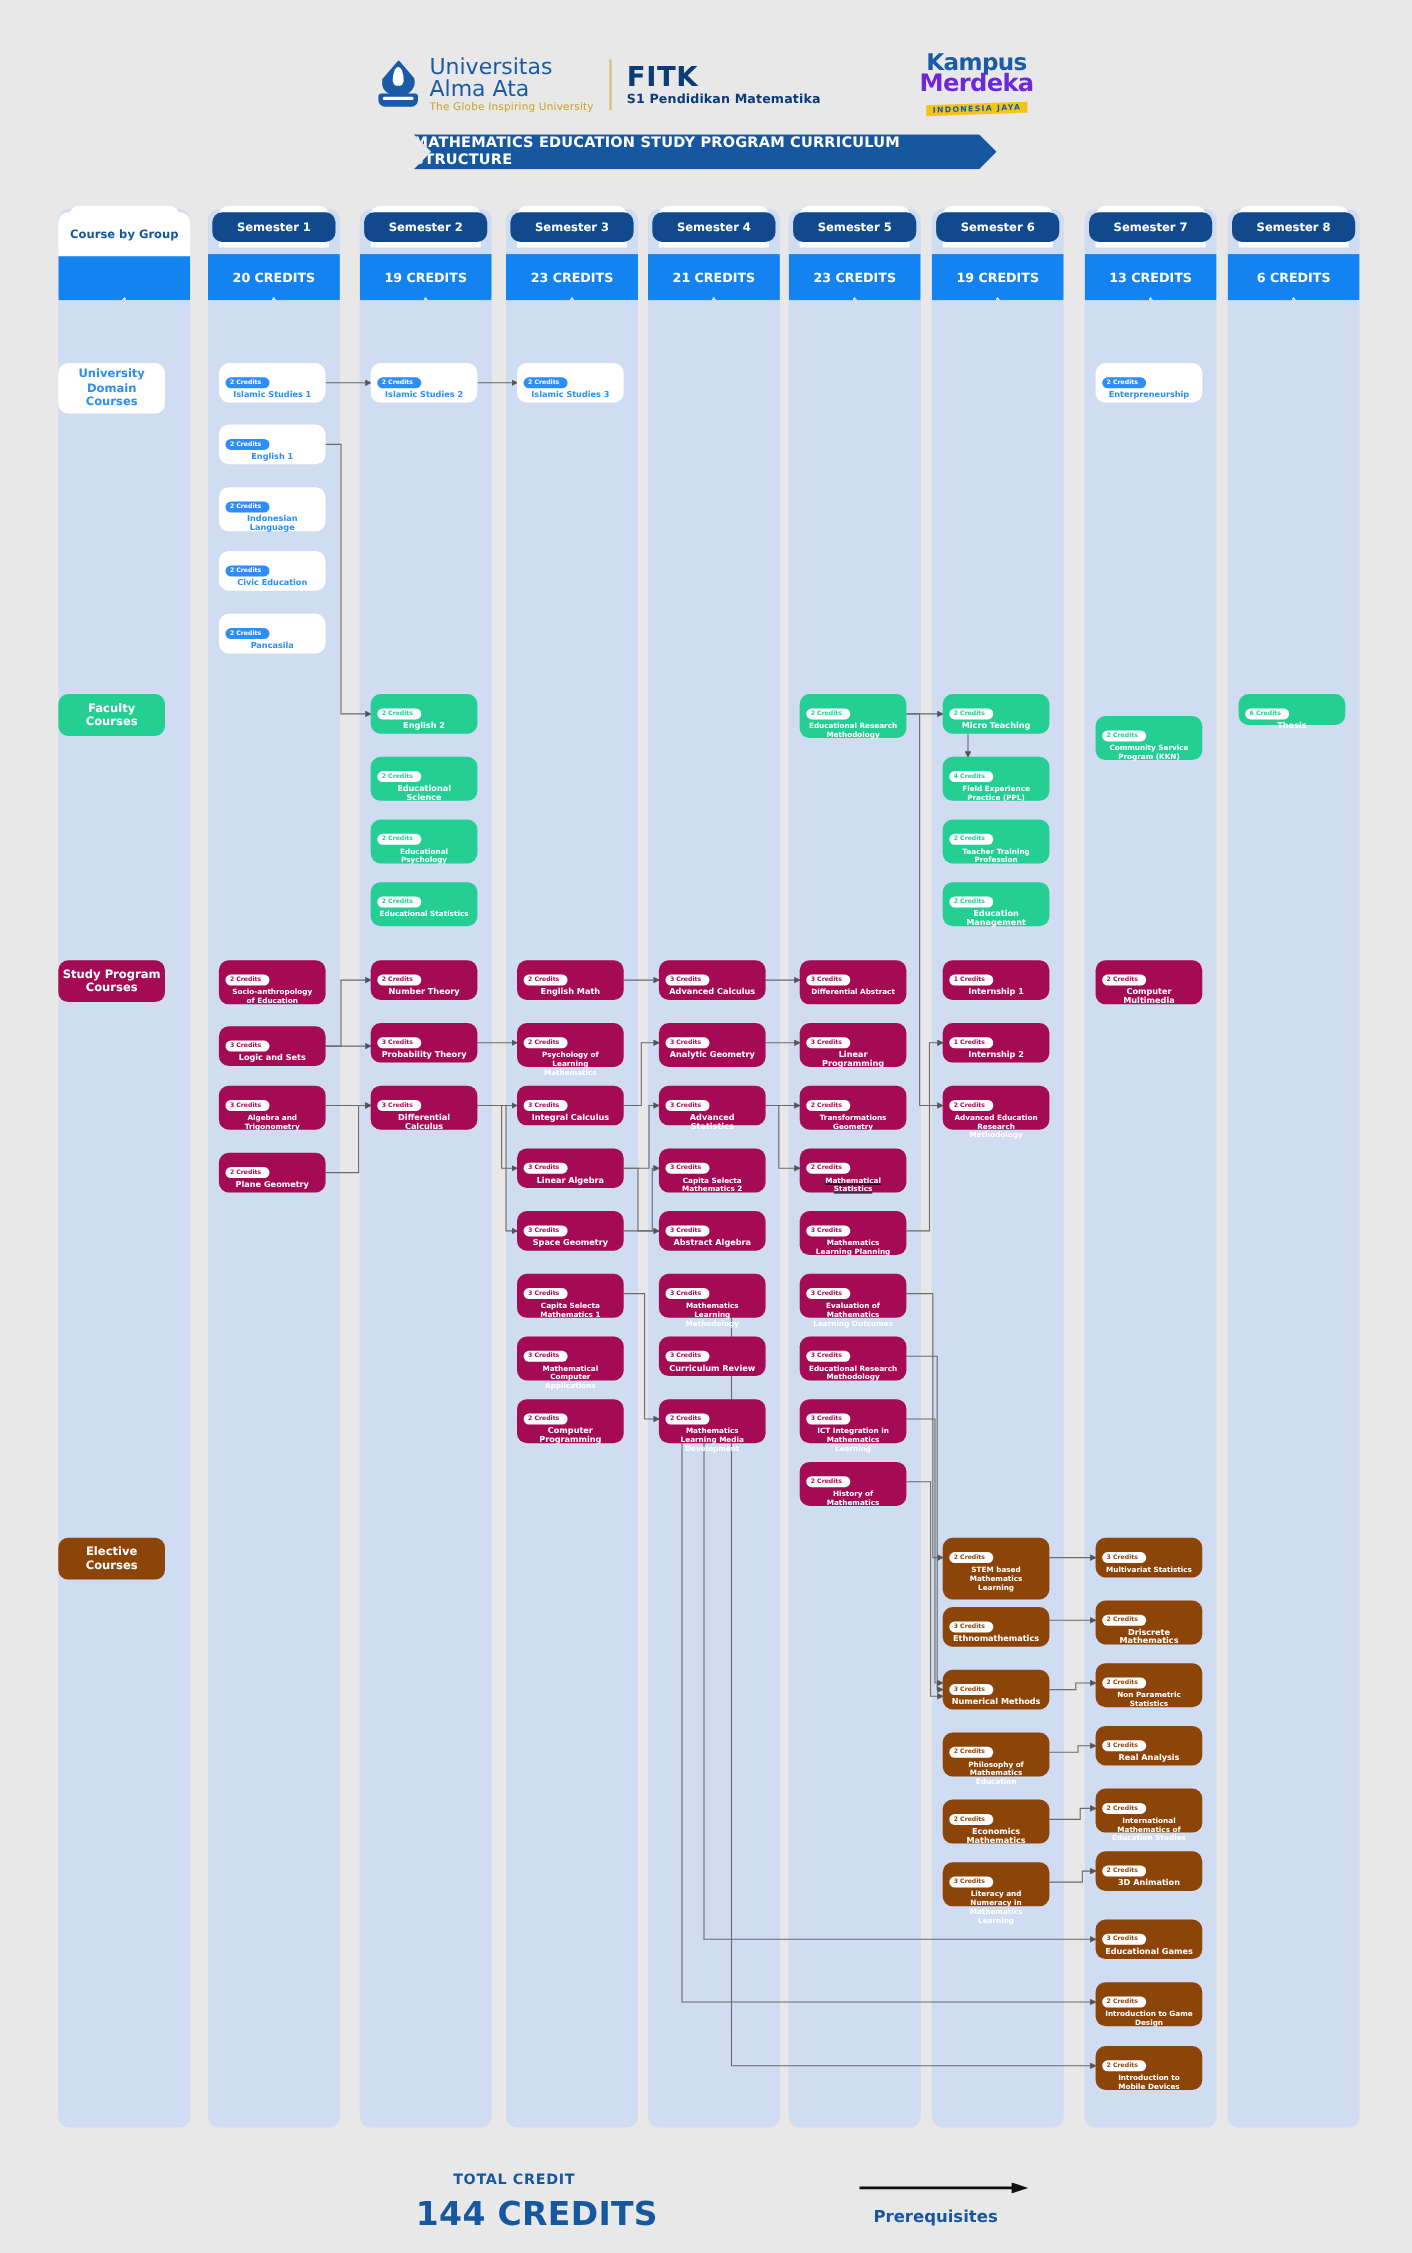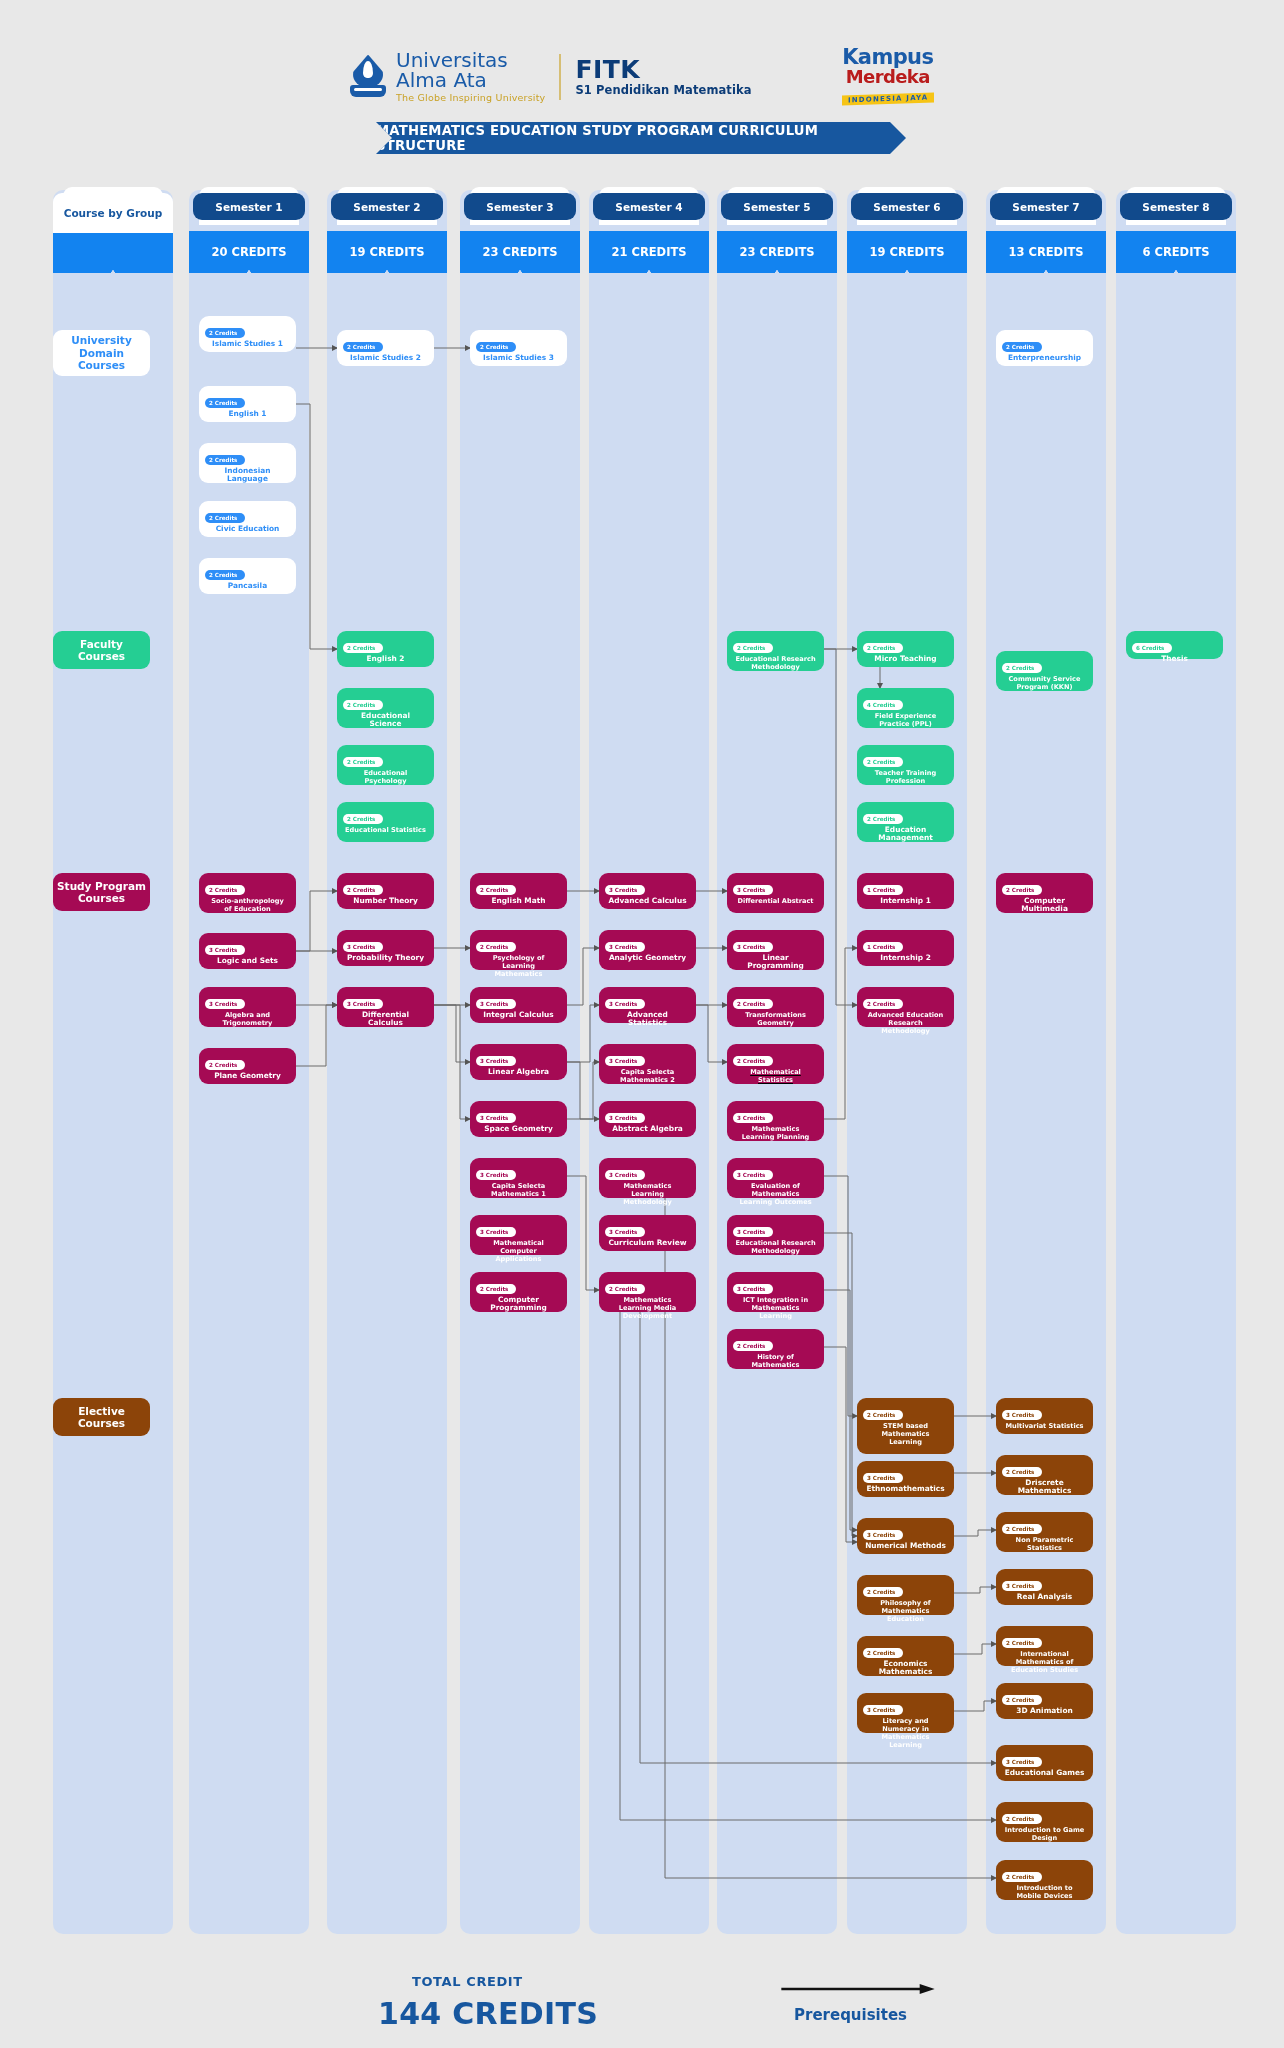--- a/index.html
+++ b/index.html
@@ -33,21 +33,21 @@
     background:#fff;border-radius:2px;
   }
   .ua-text .l1{font-size:20px;color:#1a5ba8;line-height:19px;font-weight:400;}
   .ua-text .l2{font-size:20px;color:#1a5ba8;line-height:20px;font-weight:400;}
   .ua-text .l3{font-size:9.5px;color:#c9a227;letter-spacing:.2px;margin-top:2px;}
   .divider{width:2px;height:46px;background:#c9a227;opacity:.6;margin:0 14px;}
   .fitk .f1{font-size:25px;font-weight:bold;color:#0c3c78;letter-spacing:.5px;line-height:26px;}
   .fitk .f2{font-size:11.5px;font-weight:bold;color:#0c3c78;letter-spacing:.1px;}
   .km{margin-left:90px;text-align:center;}
   .km .k1{font-size:21px;font-weight:bold;color:#1a5ba8;line-height:19px;letter-spacing:-.6px;}
-  .km .k2{font-size:18px;font-weight:bold;color:#b91c1c;line-height:19px;letter-spacing:-.6px;}
+  .km .k2{font-size:22px;font-weight:bold;color:#6d28d9;line-height:19px;letter-spacing:-.6px;}
   .km .k3{display:inline-block;background:#f6c416;color:#1a5ba8;font-size:7px;font-weight:bold;
           letter-spacing:1.2px;padding:1px 6px;margin-top:2px;transform:skewY(-2deg);}
   
   #title-banner{
     position:absolute;left:376px;top:122px;width:530px;height:32px;
     background:#17579f;color:#fff;font-size:13.2px;font-weight:bold;letter-spacing:.2px;
     display:flex;align-items:center;justify-content:center;
     clip-path:polygon(0 0,calc(100% - 16px) 0,100% 50%,calc(100% - 16px) 100%,0 100%,16px 50%);
   }
   
@@ -217,21 +217,21 @@
       <div class="col-head"></div>
     </div>
     <div class="col" style="left: 1116px;">
       <div class="col-head"></div>
     </div>
   </div>
 
 <div id="group-col"></div>
 
 <div id="cards">
-    <div class="card c-univ big" style="left: 199px; top: 316px; height: 36px; border-radius: 10px;"><div class="cr">2 Credits</div><div class="nm">Islamic Studies 1</div></div>
+    <div class="card c-univ big" style="left: 199px; top: 330px; height: 36px; border-radius: 10px;"><div class="cr">2 Credits</div><div class="nm">Islamic Studies 1</div></div>
     <div class="card c-univ big" style="left: 199px; top: 386px; height: 36px;"><div class="cr">2 Credits</div><div class="nm">English 1</div></div>
     <div class="card c-univ big" style="left: 199px; top: 443px; height: 40px;"><div class="cr">2 Credits</div><div class="nm">Indonesian Language</div></div>
     <div class="card c-univ big" style="left: 199px; top: 501px; height: 36px;"><div class="cr">2 Credits</div><div class="nm">Civic Education</div></div>
     <div class="card c-univ big" style="left: 199px; top: 558px; height: 36px;"><div class="cr">2 Credits</div><div class="nm">Pancasila</div></div>
     <div class="card c-univ big" style="left: 337px; top: 330px; height: 36px;"><div class="cr">2 Credits</div><div class="nm">Islamic Studies 2</div></div>
     <div class="card c-univ big" style="left: 470px; top: 330px; height: 36px;"><div class="cr">2 Credits</div><div class="nm">Islamic Studies 3</div></div>
     <div class="card c-univ big" style="left: 996px; top: 330px; height: 36px;"><div class="cr">2 Credits</div><div class="nm">Enterpreneurship</div></div>
     <div class="card c-fac big" style="left: 337px; top: 631px; height: 36px;"><div class="cr">2 Credits</div><div class="nm">English 2</div></div>
     <div class="card c-fac big" style="left: 337px; top: 688px; height: 40px;"><div class="cr">2 Credits</div><div class="nm">Educational Science</div></div>
     <div class="card c-fac" style="left: 337px; top: 745px; height: 40px;"><div class="cr">2 Credits</div><div class="nm">Educational Psychology</div></div>

